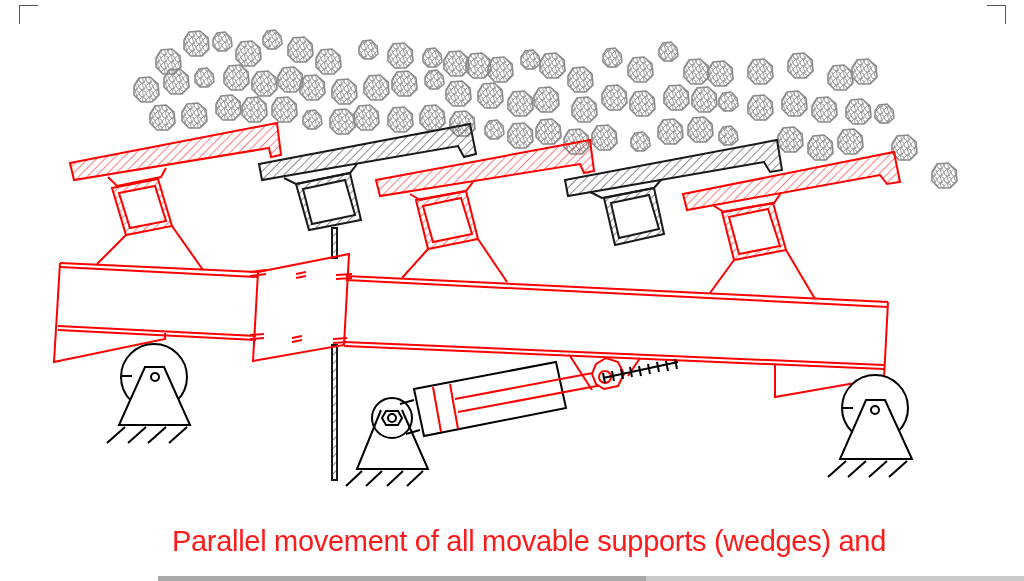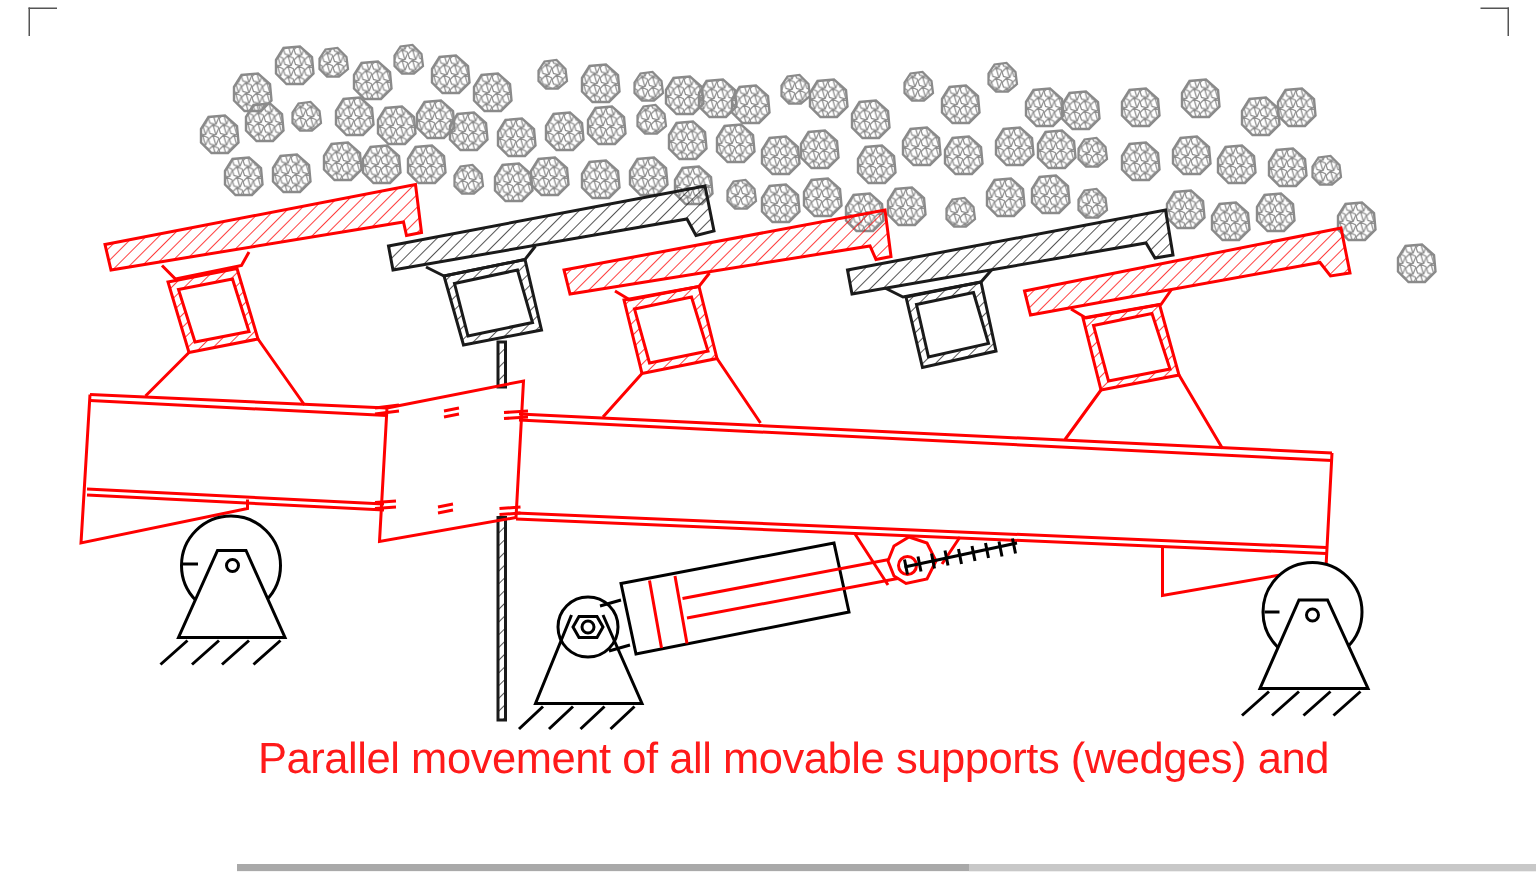--- a/index.html
+++ b/index.html
@@ -1,18 +1,18 @@
 <!DOCTYPE html>
 <html><head>
 <meta charset="utf-8">
 <style>
   html, body { margin: 0; padding: 0; background: #ffffff; }
   #stage { position: relative; width: 1024px; height: 581px; overflow: hidden; background: #ffffff; font-family: "Liberation Sans", sans-serif; }
   #diagram { position: absolute; left: 0; top: 0; width: 1024px; height: 581px; }
-  .caption { position: absolute; left: 0; width: 1024px; text-align: center; color: #ff1a1a; font-family: "Liberation Sans", sans-serif; font-size: 29px; line-height: 34px; letter-spacing: -0.3px; }
+  .caption { position: absolute; left: 0; width: 1024px; text-align: center; color: #ff1a1a; font-family: "Liberation Sans", sans-serif; font-size: 29px; line-height: 34px; letter-spacing: -0.3px; margin-top: 35px; }
   #caption-line-1 { top: 489px; left: 34px; width: 990px; }
   #caption-line-2 { top: 532px; left: 40px; width: 830px; }
   #watermark { position: absolute; right: 8px; top: 550px; color: #8c8c8c; font-family: "Liberation Sans", sans-serif; font-weight: bold; font-size: 25px; letter-spacing: -0.5px; opacity: 0.85; }
   #bottom-bar { position: absolute; left: 158px; top: 576px; width: 870px; height: 5px; background: #a9a9a9; }
   #bottom-bar-light { position: absolute; left: 488px; top: 0; width: 382px; height: 5px; background: #c8c8c8; }
   .corner { position: absolute; width: 18px; height: 18px; border-color: #555; border-style: solid; }
   #corner-tl { left: 19px; top: 5px; border-width: 1.5px 0 0 1.5px; }
   #corner-tr { left: 987px; top: 5px; border-width: 1.5px 1.5px 0 0; }
 </style>
 </head>

